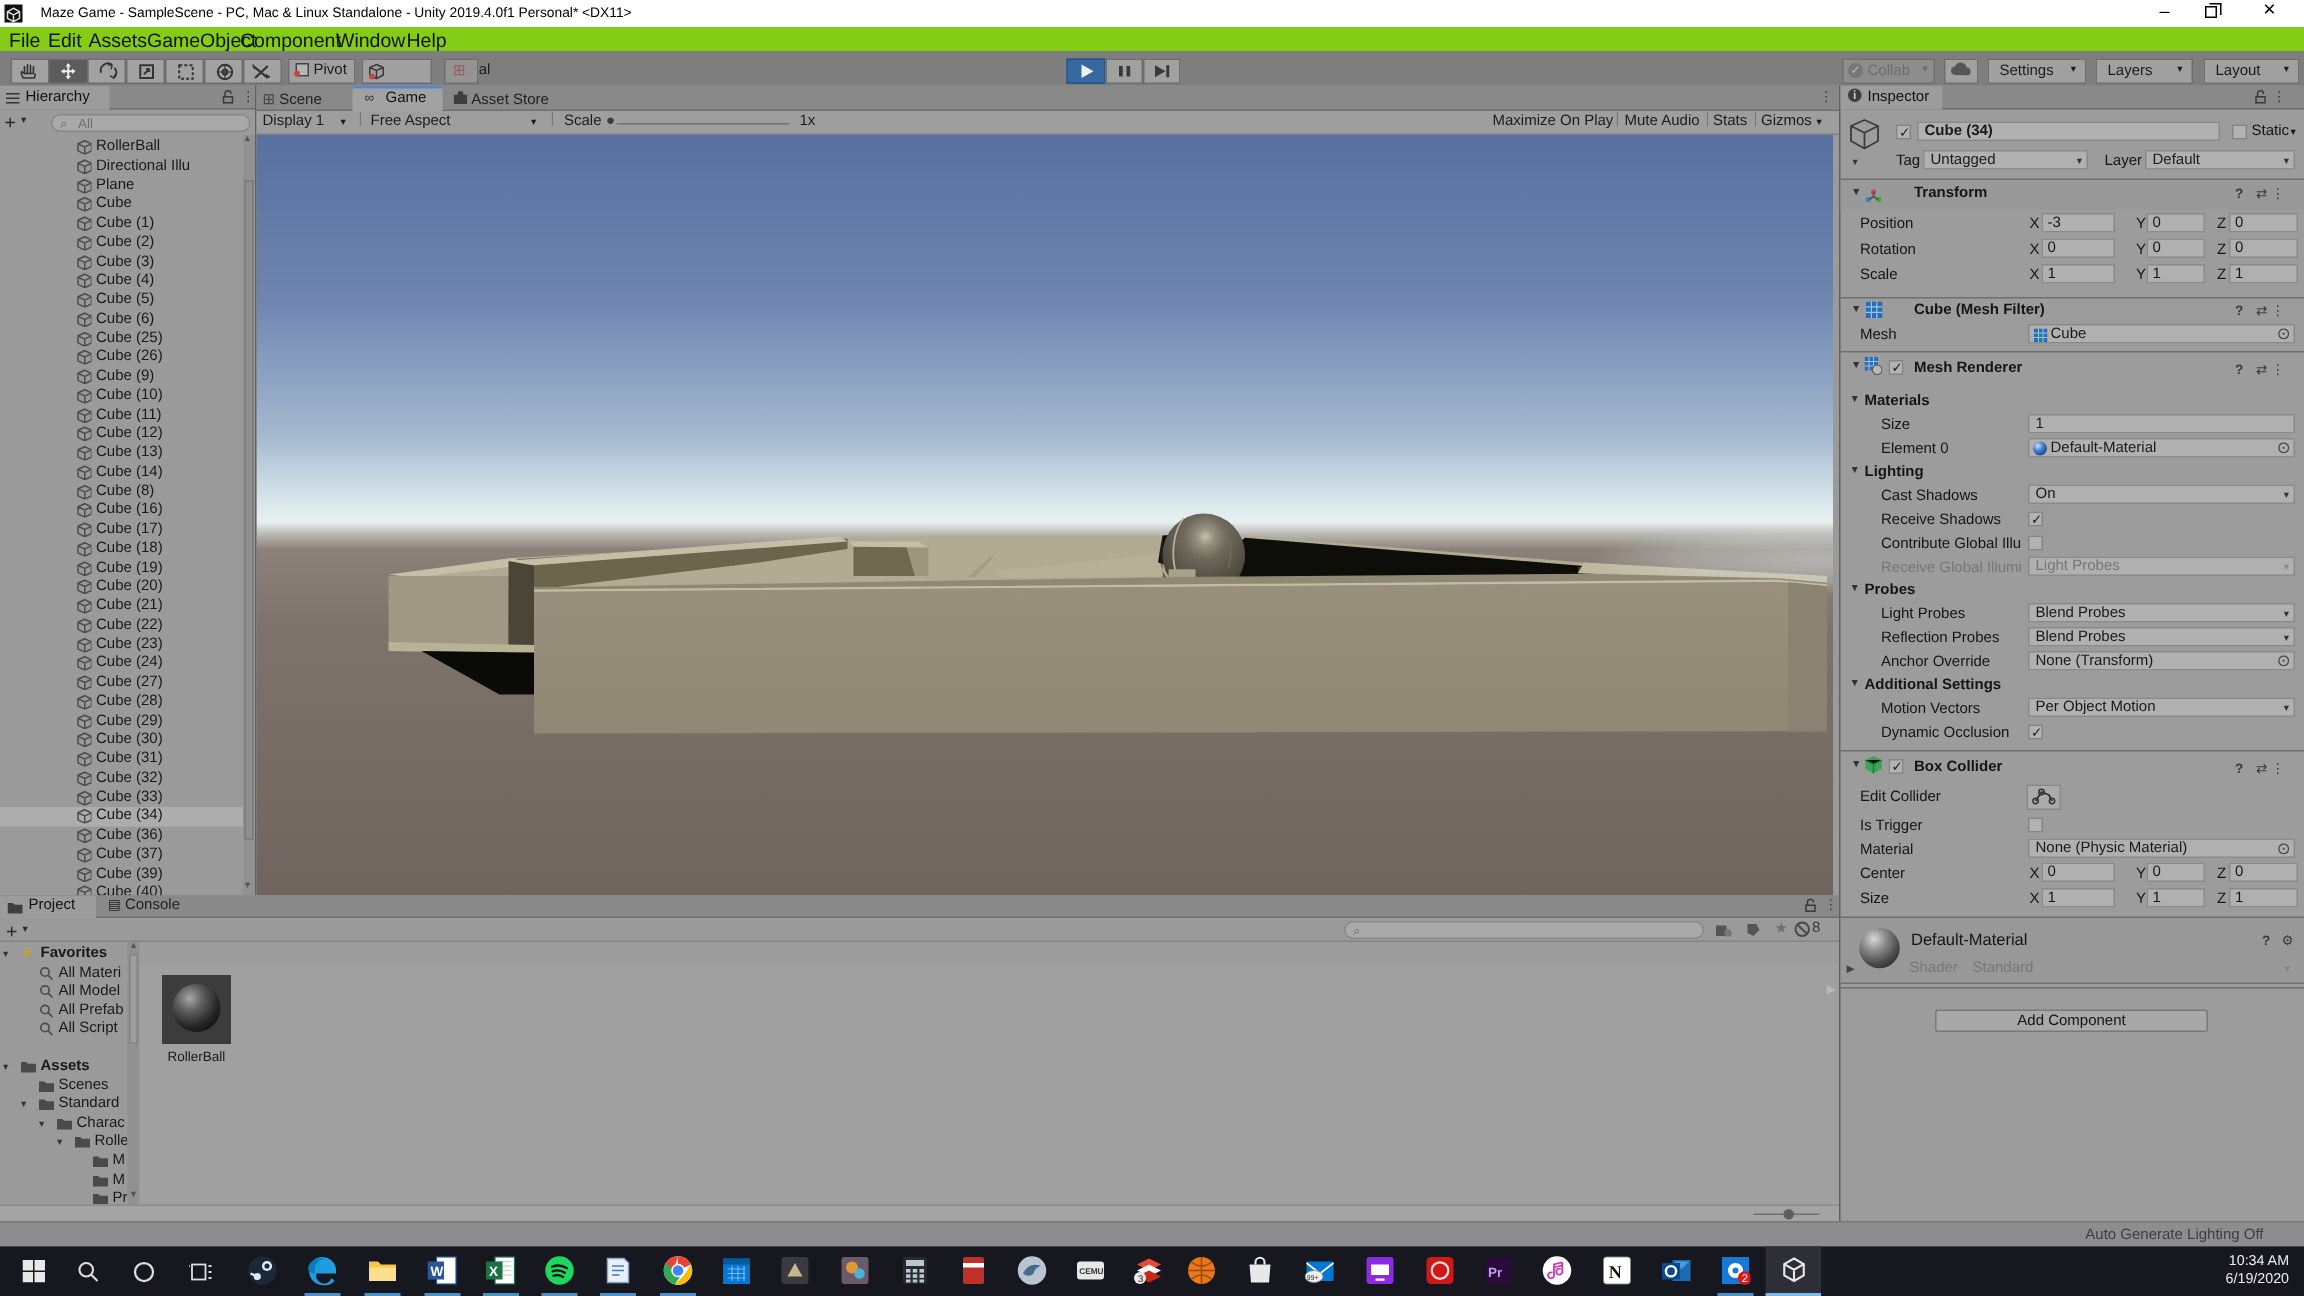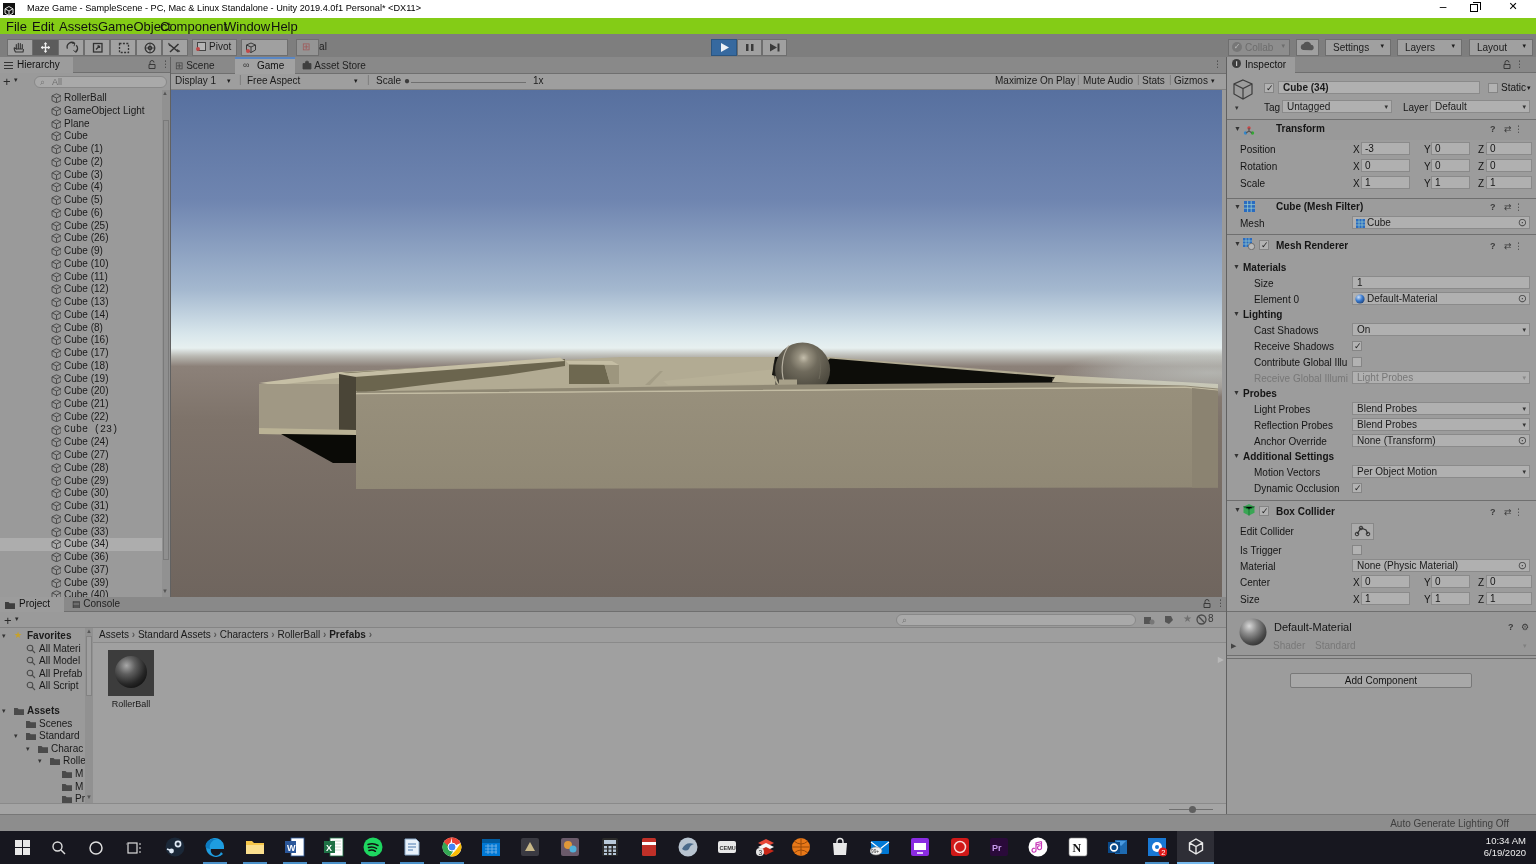--- a/index.html
+++ b/index.html
@@ -170,21 +170,21 @@
       <div style="position:absolute;left:0;top:0.00px;width:162px;height:13px;">
         <svg width="10" height="10" style="position:absolute;left:51px;top:1px;">
           <use href="#cubeico"></use>
         </svg>
         <span style="position:absolute;left:64px;top:0px;">RollerBall</span>
       </div>
       <div style="position:absolute;left:0;top:12.75px;width:162px;height:13px;">
         <svg width="10" height="10" style="position:absolute;left:51px;top:1px;">
           <use href="#cubeico"></use>
         </svg>
-        <span style="position:absolute;left:64px;top:0px;">GameObject Light</span>
+        <span style="position:absolute;left:64px;top:0px;">Directional Illu</span>
       </div>
       <div style="position:absolute;left:0;top:25.50px;width:162px;height:13px;">
         <svg width="10" height="10" style="position:absolute;left:51px;top:1px;">
           <use href="#cubeico"></use>
         </svg>
         <span style="position:absolute;left:64px;top:0px;">Plane</span>
       </div>
       <div style="position:absolute;left:0;top:38.25px;width:162px;height:13px;">
         <svg width="10" height="10" style="position:absolute;left:51px;top:1px;">
           <use href="#cubeico"></use>
@@ -316,21 +316,21 @@
           <use href="#cubeico"></use>
         </svg>
         <span style="position:absolute;left:64px;top:0px;">Cube (21)</span>
       </div>
       <div style="position:absolute;left:0;top:318.75px;width:162px;height:13px;">
         <svg width="10" height="10" style="position:absolute;left:51px;top:1px;">
           <use href="#cubeico"></use>
         </svg>
         <span style="position:absolute;left:64px;top:0px;">Cube (22)</span>
       </div>
-      <div style="position:absolute;left:0;top:331.50px;width:162px;height:13px;font-family:Liberation Mono, monospace;">
+      <div style="position:absolute;left:0;top:331.50px;width:162px;height:13px;">
         <svg width="10" height="10" style="position:absolute;left:51px;top:1px;">
           <use href="#cubeico"></use>
         </svg>
         <span style="position:absolute;left:64px;top:0px;">Cube (23)</span>
       </div>
       <div style="position:absolute;left:0;top:344.25px;width:162px;height:13px;">
         <svg width="10" height="10" style="position:absolute;left:51px;top:1px;">
           <use href="#cubeico"></use>
         </svg>
         <span style="position:absolute;left:64px;top:0px;">Cube (24)</span>
@@ -823,23 +823,20 @@
           <use href="#foldico"></use>
         </svg>
         <span style="position:absolute;left:75px;top:0px;">Pr</span>
       </div>
     </div>
   <div class="abs" style="left:85px;top:31px;width:8px;height:175px;background:#919191;">
     <div style="position:absolute;left:1px;top:0px;font-size:6px;color:#555;">▲</div>
     <div style="position:absolute;left:1px;top:8px;width:6px;height:60px;background:#9e9e9e;border:1px solid #828282;"></div>
     <div style="position:absolute;left:1px;top:166px;font-size:6px;color:#555;">▼</div>
   </div>
-  <div class="abs" style="left:93px;top:31px;width:1133px;height:15px;background:#9e9e9e;border-bottom:1px solid #8a8a8a;font-size:10px;color:#1a1a1a;">
-    <span style="position:absolute;left:6px;top:1px;">Assets <b style="color:#555;">›</b> Standard Assets <b style="color:#555;">›</b> Characters <b style="color:#555;">›</b> RollerBall <b style="color:#555;">›</b> <b>Prefabs</b> <b style="color:#555;">›</b></span>
-  </div>
   <div class="abs" style="left:93px;top:46px;width:1133px;height:160px;background:#a0a0a0;">
     <div style="position:absolute;left:15px;top:7px;width:46px;height:46px;background:#3c3c3c;"><svg width="46" height="46">
           <defs>
             <radialGradient id="rbball" cx="0.36" cy="0.3" r="0.78">
               <stop offset="0" stop-color="#a8a8a8"></stop>
               <stop offset="0.35" stop-color="#5e5e5e"></stop>
               <stop offset="0.75" stop-color="#262626"></stop>
               <stop offset="1" stop-color="#111"></stop>
             </radialGradient>
           </defs>

